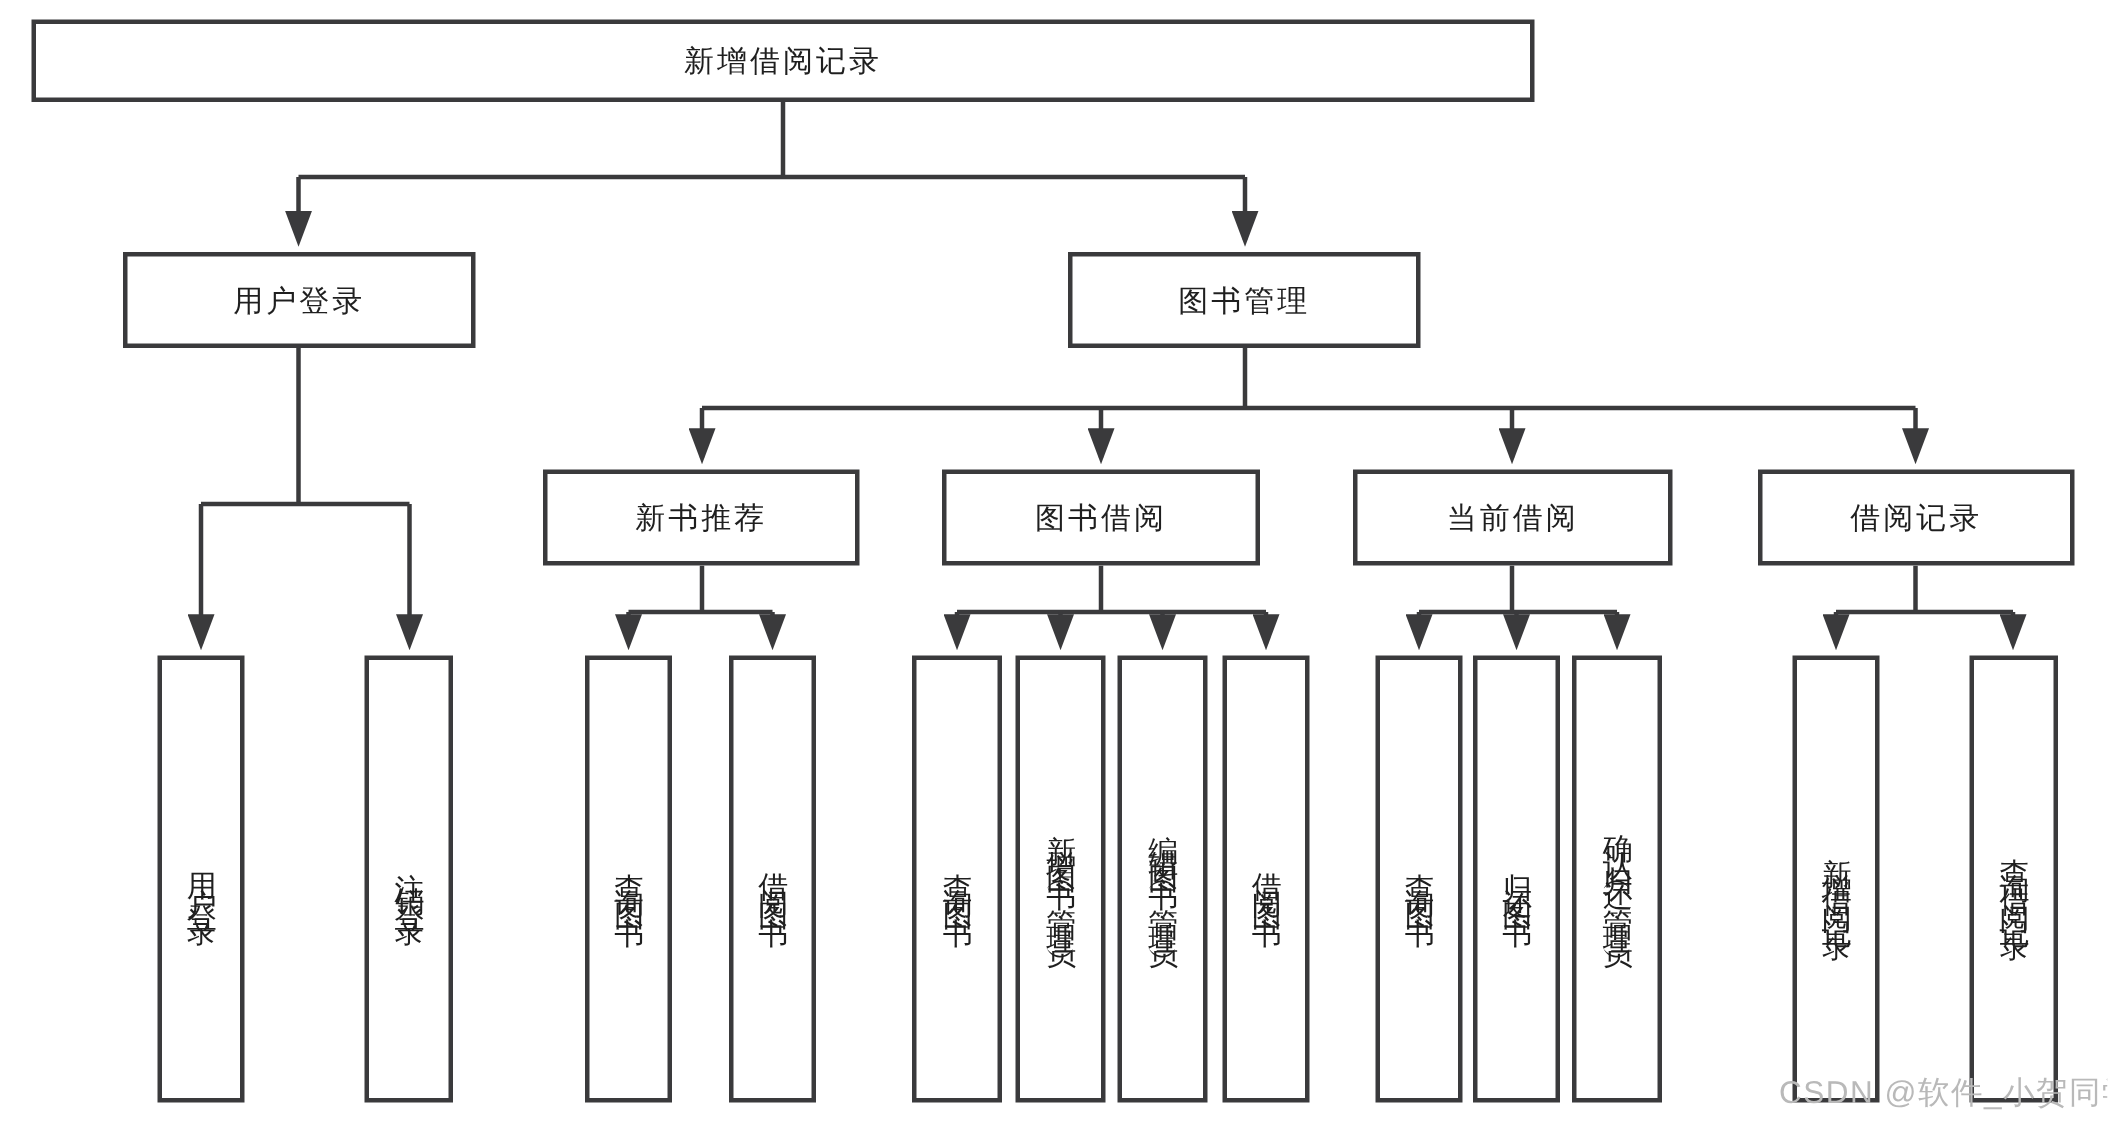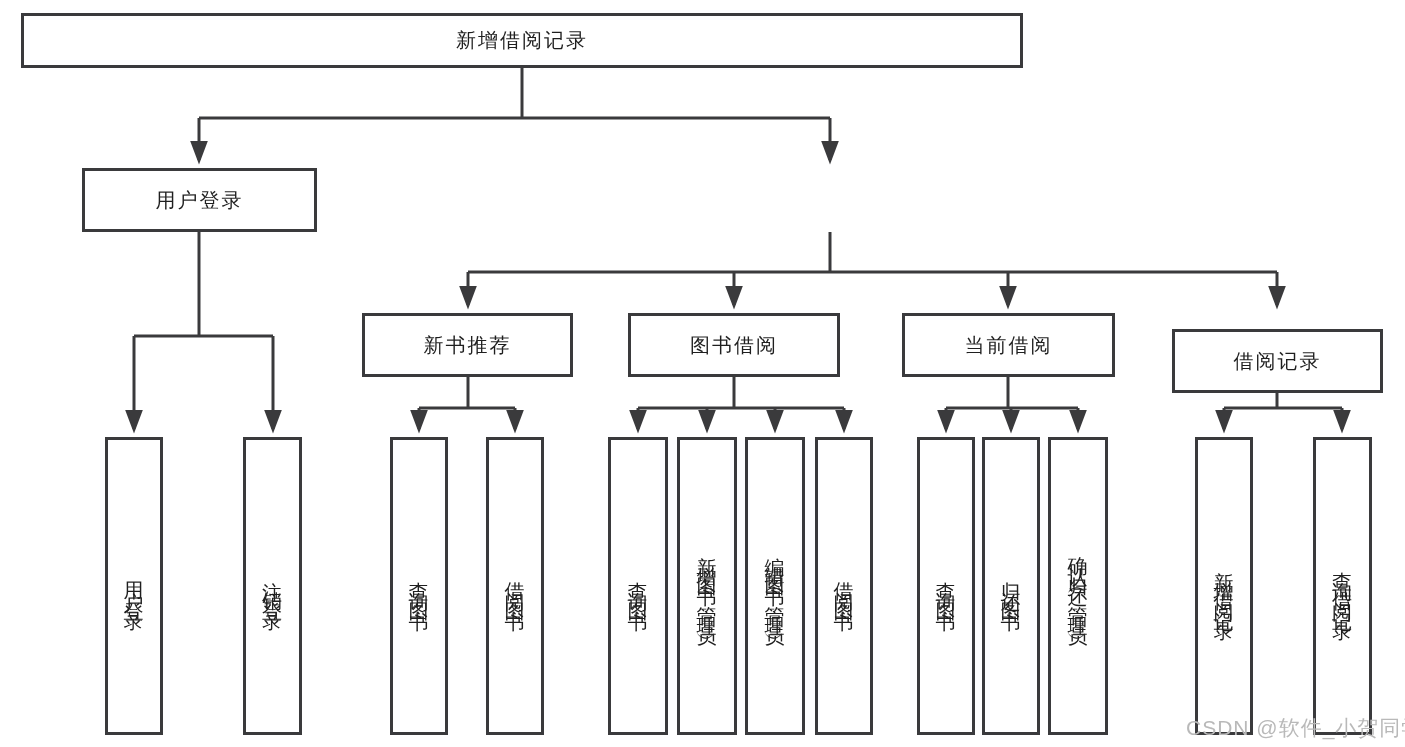--- a/index.html
+++ b/index.html
@@ -109,31 +109,34 @@
     </g>
   </svg>
 
   <div class="node" style="left:21px; top:13px; width:1002px; height:55px;">
     <span class="hlabel">新增借阅记录</span>
   </div>
 
   <div class="node" style="left:82px; top:168px; width:235px; height:64px;">
     <span class="hlabel">用户登录</span>
   </div>
+  <div class="node" style="left:712px; top:168px; width:235px; height:64px;">
+    <span class="hlabel">图书管理</span>
+  </div>
 
   <div class="node" style="left:628px; top:313px; width:212px; height:64px;">
     <span class="hlabel">图书借阅</span>
   </div>
   <div class="node" style="left:362px; top:313px; width:211px; height:64px;">
     <span class="hlabel">新书推荐</span>
   </div>
   <div class="node" style="left:902px; top:313px; width:213px; height:64px;font-family:Liberation Mono, monospace;">
     <span class="hlabel">当前借阅</span>
   </div>
-  <div class="node" style="left:1172px; top:313px; width:211px; height:64px;margin-top:16px;">
+  <div class="node" style="left:1172px; top:313px; width:211px; height:64px;">
     <span class="hlabel">借阅记录</span>
   </div>
 
   <div class="node" style="left:105px; top:437px; width:58px; height:298px;">
     <span class="vlabel">用户登录</span>
   </div>
   <div class="node" style="left:243px; top:437px; width:59px; height:298px;">
     <span class="vlabel">注销登录</span>
   </div>
 

